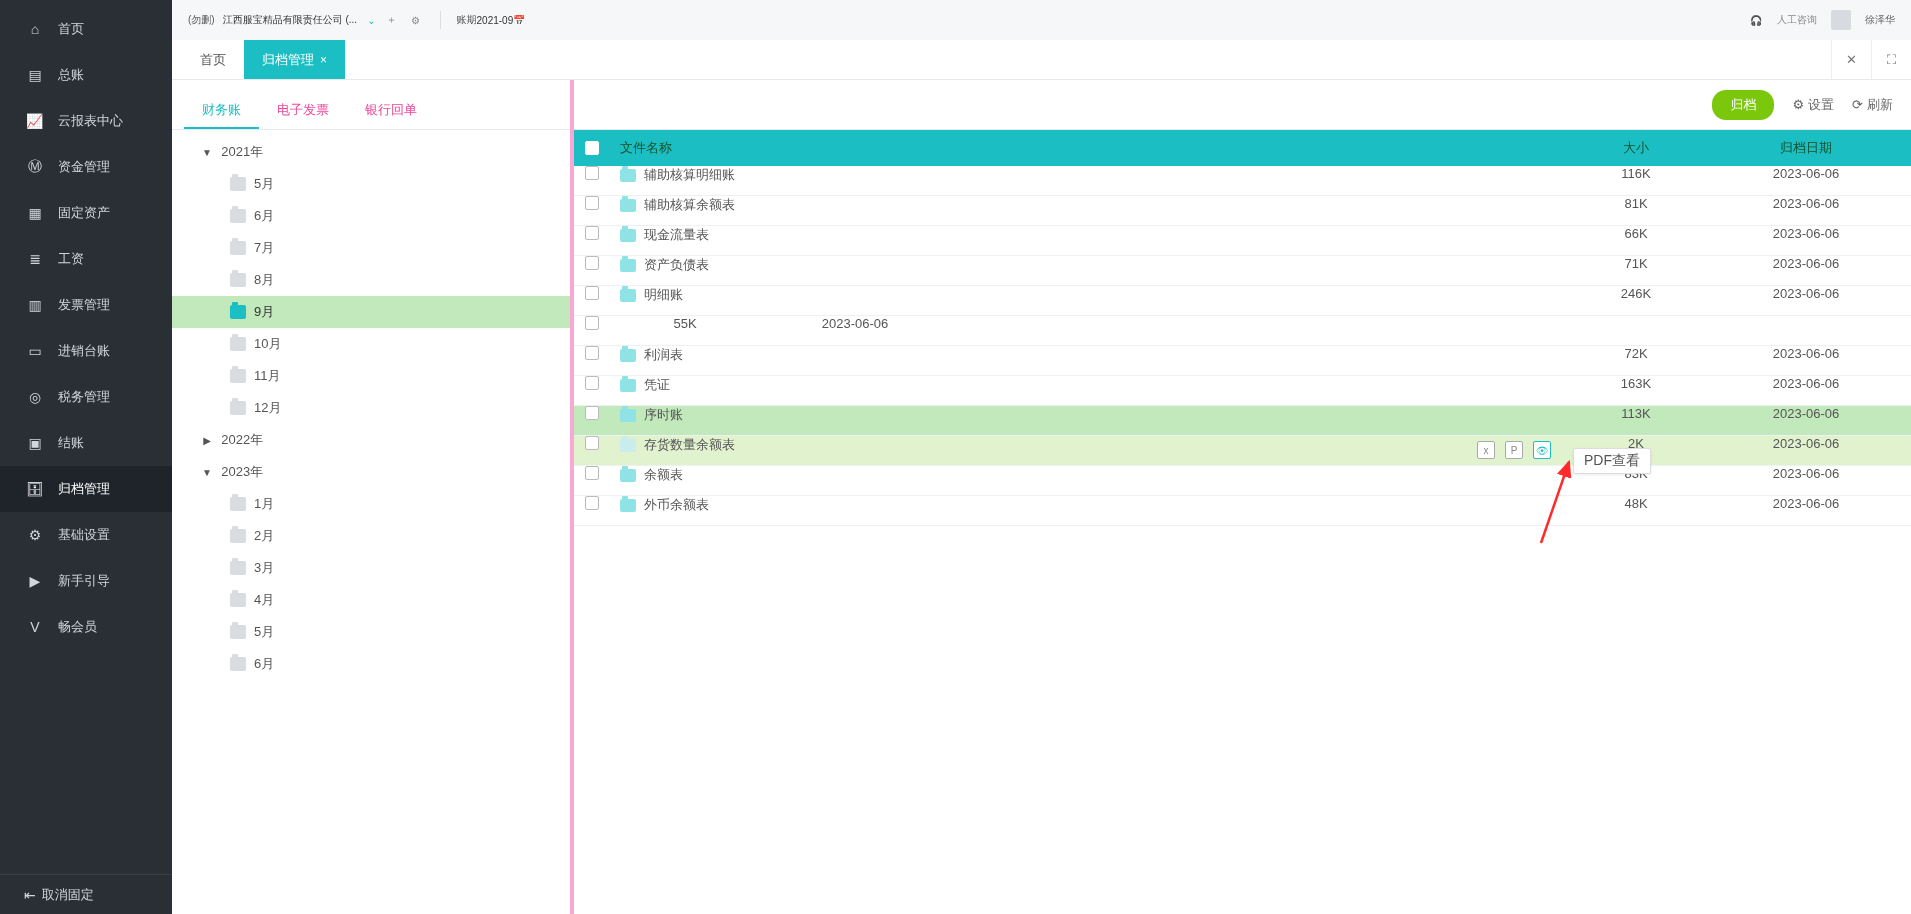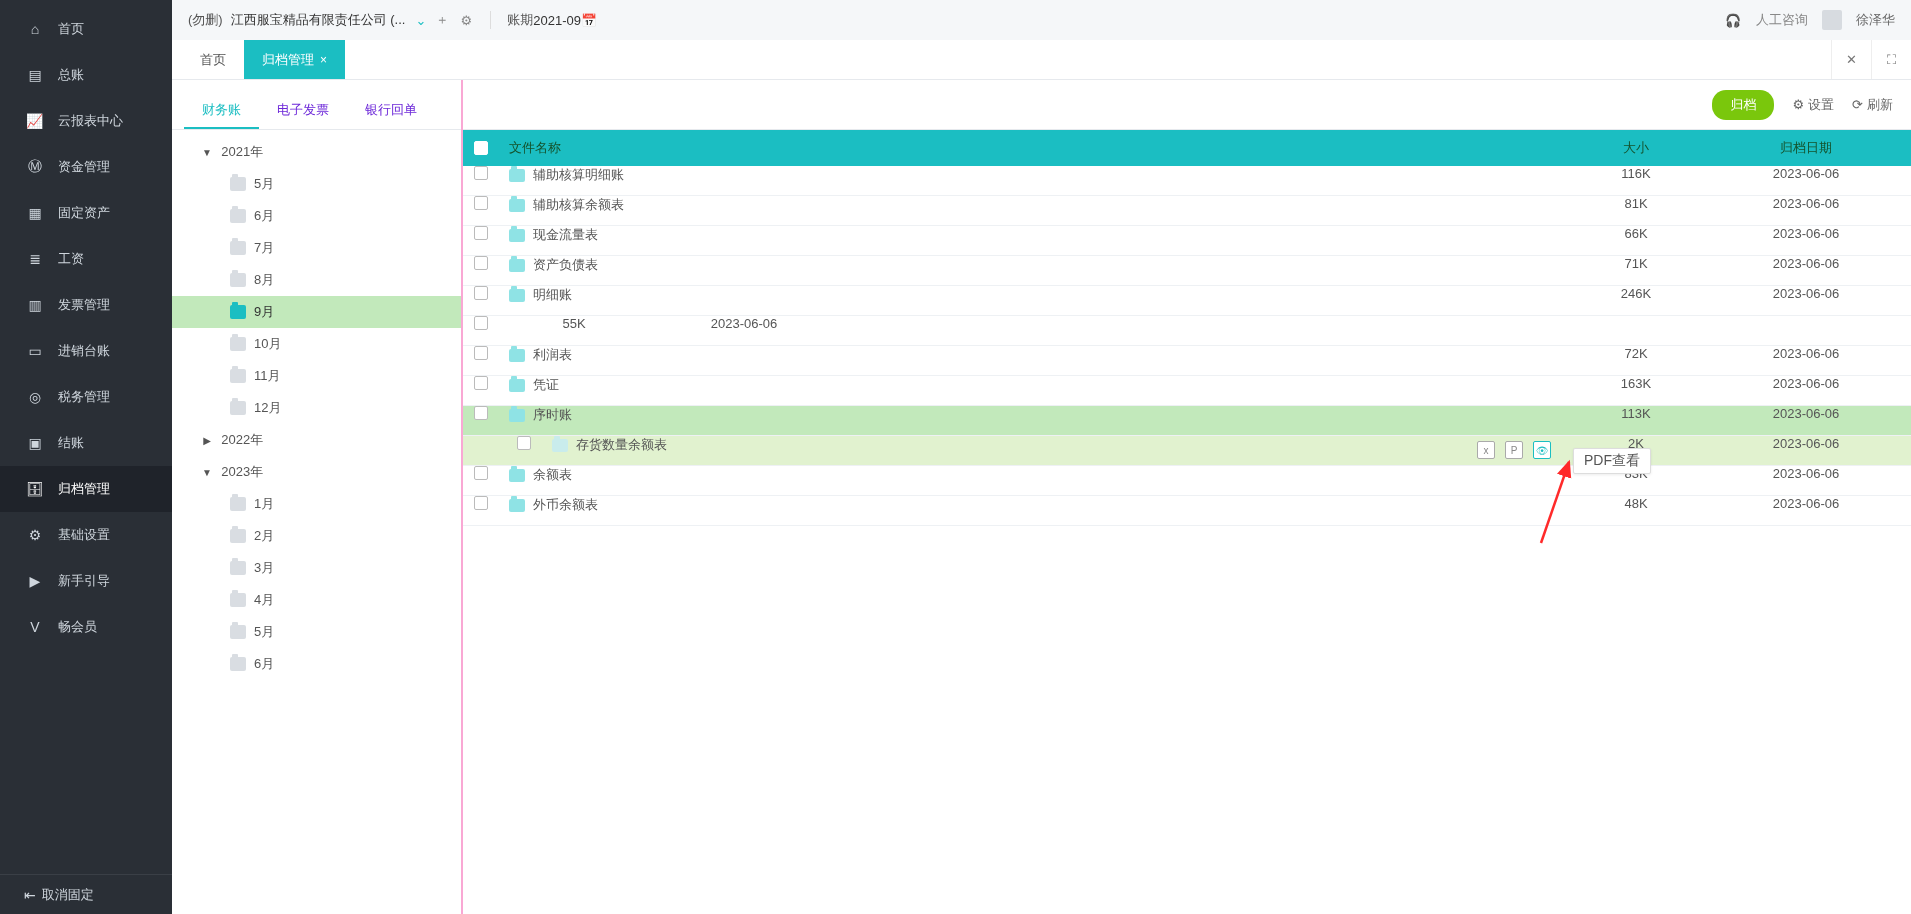--- a/index.html
+++ b/index.html
@@ -13,21 +13,21 @@
 .logo-sub { font-size: 10px; letter-spacing: 3px; margin-top:1px;}
 .nav { flex: 1; padding-top: 6px; }
 .nav-item { display: flex; align-items: center; height: 46px; padding-left: 26px; cursor: pointer; color:#cfd6dd;}
 .nav-item.active { background: #1f232a; color: #fff; }
 .nav-ic { width: 18px; height: 18px; margin-right: 14px; display:inline-flex;align-items:center;justify-content:center; font-size:14px;}
 .pin-bar { height: 40px; display: flex; align-items: center; padding-left: 24px; border-top: 1px solid #3a3f46; color:#cfd6dd; cursor:pointer;}
 .pin-bar .ic{margin-right:6px;font-size:14px;}
 
 
 .main { flex: 1; display: flex; flex-direction: column; background:#fff;}
-.topbar { height: 40px; background: #f5f7f9; display: flex; padding: 0 16px; font-size: 13px; color:#555;}
+.topbar { height: 40px; background: #f5f7f9; display: flex; padding: 0 16px; font-size: 10px; color:#555;}
 .tb-left{display:flex;align-items:center;gap:8px;}
 .tb-company{color:#333; max-width:260px; white-space:nowrap; overflow:hidden;}
 .tb-caret{color:#1bbec2;margin-left:2px;}
 .tb-ic{width:16px;height:16px;display:inline-flex;align-items:center;justify-content:center;color:#888;cursor:pointer;}
 .tb-sep{width:1px;height:18px;background:#ddd;margin:0 8px;}
 .tb-period{display:flex;align-items:center;}
 .tb-date{color:#333;}
 .tb-cal{color:#1bbec2;}
 .tb-spacer{flex:1;}
 .tb-right{display:flex;align-items:center;gap:14px;color:#888;}
@@ -38,23 +38,23 @@
 .tabbar { height: 40px; border-bottom: 1px solid #e6e9ed; display: flex; align-items: stretch; padding-left: 10px;}
 .tab { padding: 0 18px; display: flex; align-items: center; color:#666; cursor:pointer;}
 .tab.home{color:#555;}
 .tab.active { background: #1bbec2; color: #fff; }
 .tab .close{margin-left:6px;font-size:12px;}
 .tabbar .sp{flex:1;}
 .tabbar .endic{width:40px;display:flex;align-items:center;justify-content:center;color:#777;border-left:1px solid #eee;cursor:pointer;}
 
 
 .page { flex:1; display:flex; }
-.left-col{ width:291px; display:flex; flex-direction:column; border-right:2px solid #f9a8d4;}
+.left-col{ width:402px; display:flex; flex-direction:column; border-right:4px solid #f9a8d4;}
 .subtabs{ height:50px; display:flex; align-items:flex-end; padding-left:12px; border-bottom:1px solid #e6e9ed;}
-.subtab{ padding:10px 18px 8px; cursor:pointer; color:#6d28d9; border-bottom:2px solid transparent;}
+.subtab{ padding:10px 18px 8px; cursor:pointer; color:#ec4899; border-bottom:2px solid transparent;}
 .subtab.active{ color:#1bbec2; border-bottom-color:#1bbec2; }
 .tree{ padding:6px 0; overflow:auto; font-size:13px;}
 .tree-item{ height:32px; display:flex; align-items:center; cursor:pointer; color:#555;}
 .tree-item .tog{ width:14px; text-align:center; color:#555; font-size:10px;}
 .tree-item.year{ padding-left:28px;}
 .tree-item.month{ padding-left:58px;}
 .tree-item.month.active{ background:#c2e9bb; color:#333;}
 .fold-ic{width:16px;height:14px;margin-right:8px; display:inline-block;}
 .fold-ic.closed{background:#d9dde2;border-radius:2px;position:relative;}
 .fold-ic.closed::before{content:"";position:absolute;top:-3px;left:2px;width:6px;height:3px;background:#d9dde2;border-radius:1px 1px 0 0;}
@@ -70,21 +70,21 @@
 
 .table{ flex:1; overflow:auto;}
 .thead{ display:flex; background:#1bbec2; color:#14532d; height:36px; align-items:center; font-size:13px;}
 .th, .td{ padding-right:10px;}
 .col-chk{ width:46px; display:flex; align-items:center; justify-content:center;}
 .col-name{ flex:1; display:flex; align-items:center;}
 .col-size{ width:140px; text-align:center;}
 .col-date{ width:200px; text-align:center;}
 .row{ display:flex; height:30px; align-items:flex-start; border-bottom:1px solid #eef1f4; font-size:13px; color:#555;}
 .row.sel{ background:#c2e9bb;}
-.row.hov{ background:#e1f2cf; position:relative;padding-left:43px;}
+.row.hov{ background:#e1f2cf; position:relative;}
 .chk{ width:14px; height:14px; border:1px solid #bbb; border-radius:2px; background:#fff; display:inline-block;}
 .chk.hdr{ border-color:#fff;}
 .file-ic{ width:16px; height:13px; margin-right:8px; background:#8fe3e5; border-radius:2px; position:relative; display:inline-block;}
 .file-ic::before{content:"";position:absolute;top:-3px;left:2px;width:6px;height:3px;background:#8fe3e5;border-radius:1px 1px 0 0;}
 .file-ic.dim{ background:#c9ecec;}
 .file-ic.dim::before{ background:#c9ecec;}
 
 .hover-icons{ position:absolute; right:360px; top:5px; display:flex; gap:10px; align-items:center;}
 .hic{ width:18px; height:18px; border:1px solid #aaa; border-radius:2px; display:flex; align-items:center; justify-content:center; color:#888; font-size:10px; cursor:pointer; background:#fff;}
 .hic.teal{ border-color:#1bbec2; color:#1bbec2;}

